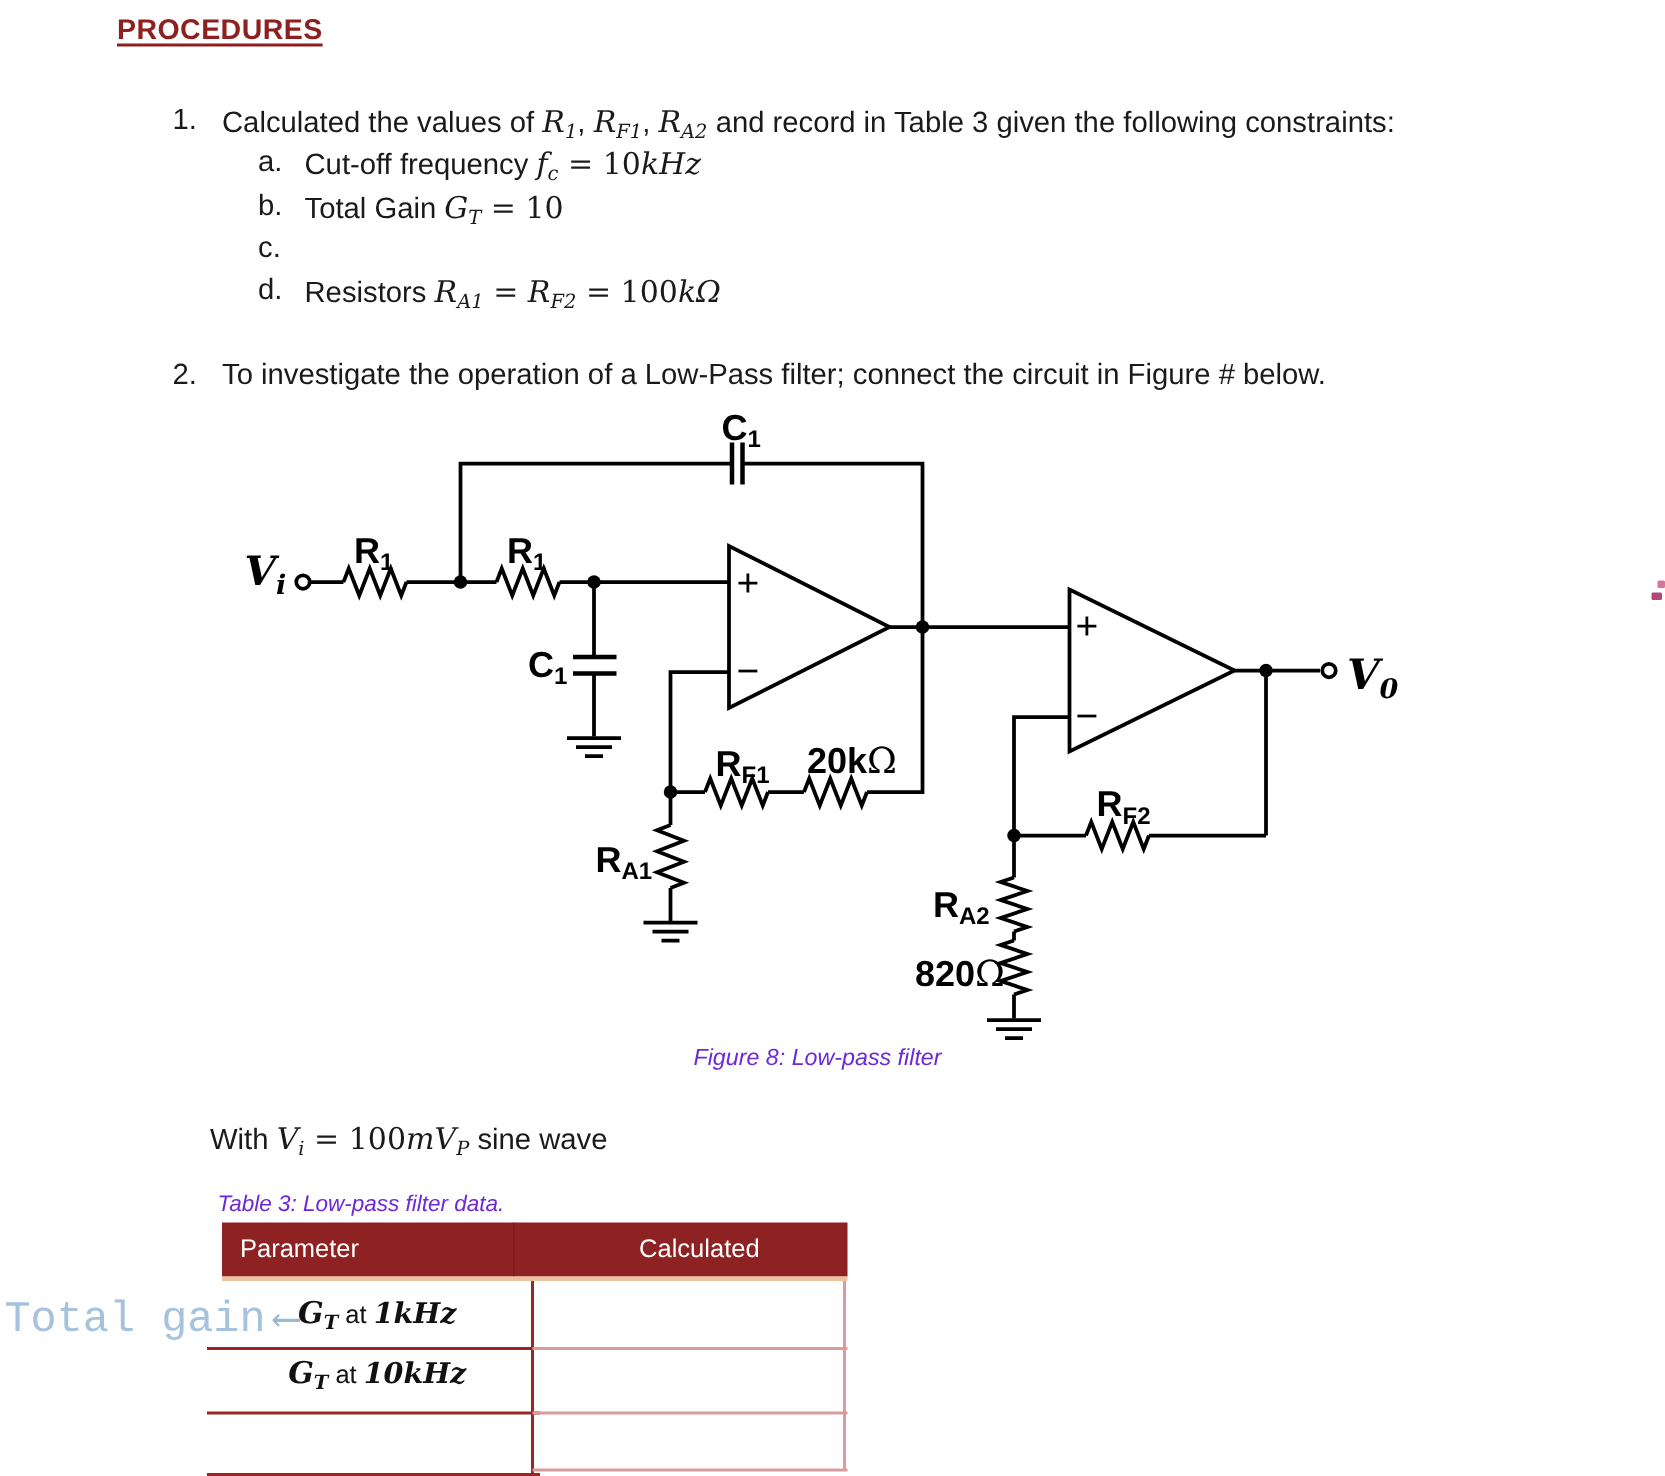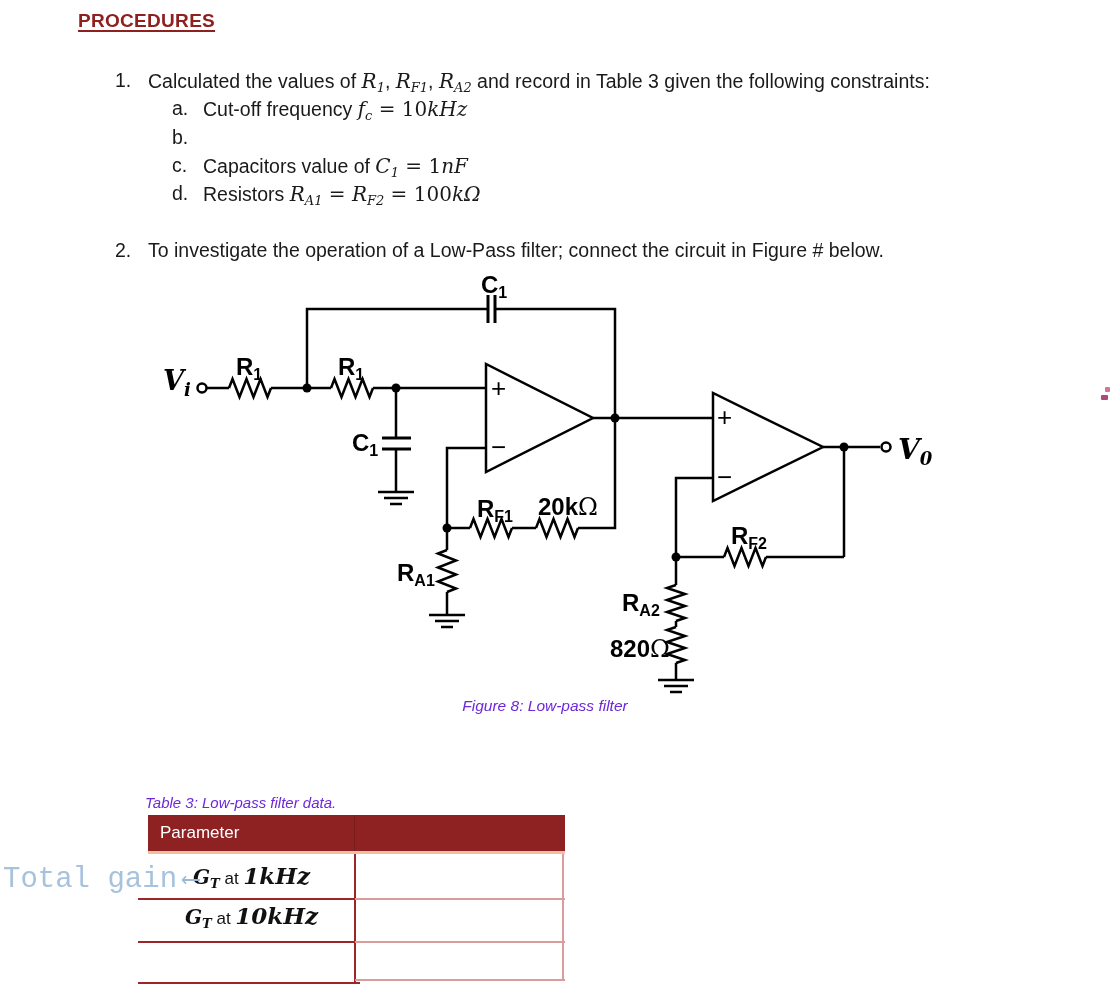--- a/index.html
+++ b/index.html
@@ -30,21 +30,21 @@
   .tbl{position:absolute;left:148px;top:815px;width:417px;height:169px;}
   .thead{position:absolute;left:0;top:0;width:417px;height:36px;background:#8e2222;display:flex;gap:24px;}
   .th1{width:207px;display:flex;align-items:center;padding-left:12px;box-sizing:border-box;
        color:#fff;font-size:17px;border-right:1px solid #7a1d1d;}
   .th2{width:210px;display:flex;align-items:center;justify-content:center;color:#fff;font-size:17px;}
   .salmon{position:absolute;left:0;top:36px;width:417px;height:3px;background:#f0bf9e;}
   .trow{position:absolute;left:0;width:207px;display:flex;align-items:center;justify-content:center;}
   .rowmath{font-family:"DejaVu Serif",serif;font-style:italic;font-weight:700;font-size:20px;color:#111;}
   .rowsub{font-size:13px;vertical-align:-4px;font-weight:700;}
   .rowat{font-family:"Liberation Sans",sans-serif;font-style:normal;font-weight:400;font-size:17px;}
-  .rowfreq{font-size:23px;}
+  .rowfreq{font-size:19px;}
   .vline-dark{position:absolute;left:206px;top:39px;width:2px;height:130px;background:#9c2626;}
   .vline-pink{position:absolute;left:414px;top:39px;width:1.5px;height:126px;background:#d99c9c;}
   .hsep-dark{position:absolute;height:2px;background:#9c2626;}
   .hsep-pink{position:absolute;height:1.5px;background:#d99c9c;}
   
   .annot{font-family:Liberation Mono, monospace;font-size:29px;color:#a6c2dc;}
   .annot-arrow{font-size:26px;color:#9db9d6;margin-left:6px;}
   .comment-mark{position:absolute;border-radius:1px;}
 </style>
 </head>
@@ -58,24 +58,24 @@
     <span class="num">1.</span>
     <span><span>Calculated the values of </span><span class="mv">R</span><span class="msub">1</span><span>, </span><span class="mv">R</span><span class="msub">F1</span><span>, </span><span class="mv">R</span><span class="msub">A2</span><span> and record in Table 3 given the following constraints:</span></span>
   </div>
 
   <div class="abs line" style="left:172px;top:97px;">
     <span class="subnum">a.</span>
     <span><span>Cut-off frequency </span><span class="mv">f</span><span class="msub">c</span><span class="meq"> = 10</span><span class="mv">kHz</span></span>
   </div>
   <div class="abs line" style="left:172px;top:126px;">
     <span class="subnum">b.</span>
+    <span><span>Total Gain </span><span class="mv">G</span><span class="msub">T</span><span class="meq"> = 10</span><span class="mv"></span></span>
   </div>
   <div class="abs line" style="left:172px;top:154px;">
     <span class="subnum">c.</span>
-    <span><span>Capacitors value of </span><span class="mv">C</span><span class="msub">1</span><span class="meq"> = 1</span><span class="mv">nF</span></span>
   </div>
   <div class="abs line" style="left:172px;top:182px;">
     <span class="subnum">d.</span>
     <span><span>Resistors </span><span class="mv">R</span><span class="msub">A1</span><span class="meq"> = </span><span class="mv">R</span><span class="msub">F2</span><span class="meq"> = 100</span><span class="mv">kΩ</span></span>
   </div>
 
   <div class="abs line" style="left:115px;top:239px;">
     <span class="num">2.</span>
     <span>To investigate the operation of a Low-Pass filter; connect the circuit in Figure # below.</span>
   </div>
@@ -147,26 +147,30 @@
     <text x="538" y="515" class="clabel"><tspan>20k</tspan><tspan class="comega">Ω</tspan></text>
     <text x="397" y="581" class="clabel"><tspan>R</tspan><tspan class="csub" dy="5">A1</tspan></text>
     <text x="731" y="544" class="clabel"><tspan>R</tspan><tspan class="csub" dy="5">F2</tspan></text>
     <text x="622" y="611" class="clabel"><tspan>R</tspan><tspan class="csub" dy="5">A2</tspan></text>
     <text x="610" y="657" class="clabel"><tspan>820</tspan><tspan class="comega">Ω</tspan></text>
     <text x="898" y="459" class="cserif" font-size="28"><tspan>V</tspan><tspan font-size="18" dy="6">0</tspan></text>
   </svg>
 
   <div class="abs cap" style="left:395px;top:697px;width:300px;text-align:center;">Figure 8: Low-pass filter</div>
 
+  <div class="abs" style="left:140px;top:747px;font-size:19.5px;">
+    <span>With </span><span class="mv">V</span><span class="msub">i</span><span class="meq"> = 100</span><span class="mv">mV</span><span class="msub">P</span><span> sine wave</span>
+  </div>
 
   <div class="abs cap" style="left:145px;top:794px;font-size:15px;">Table 3: Low-pass filter data.</div>
 
   <div class="tbl">
     <div class="thead">
       <div class="th1">Parameter</div>
+      <div class="th2">Calculated</div>
     </div>
     <div class="salmon"></div>
 
     <div class="trow" style="top:39px;height:44px;">
       <span class="rowmath"><span>G</span><span class="rowsub">T</span><span class="rowat"> at </span><span class="rowfreq">1kHz</span></span>
     </div>
     <div class="abs" style="left:220px;top:39px;width:190px;height:44px;"></div>
 
     <div class="trow" style="top:85px;height:32px;">
       <span class="rowmath"><span>G</span><span class="rowsub">T</span><span class="rowat"> at </span><span class="rowfreq">10kHz</span></span>

